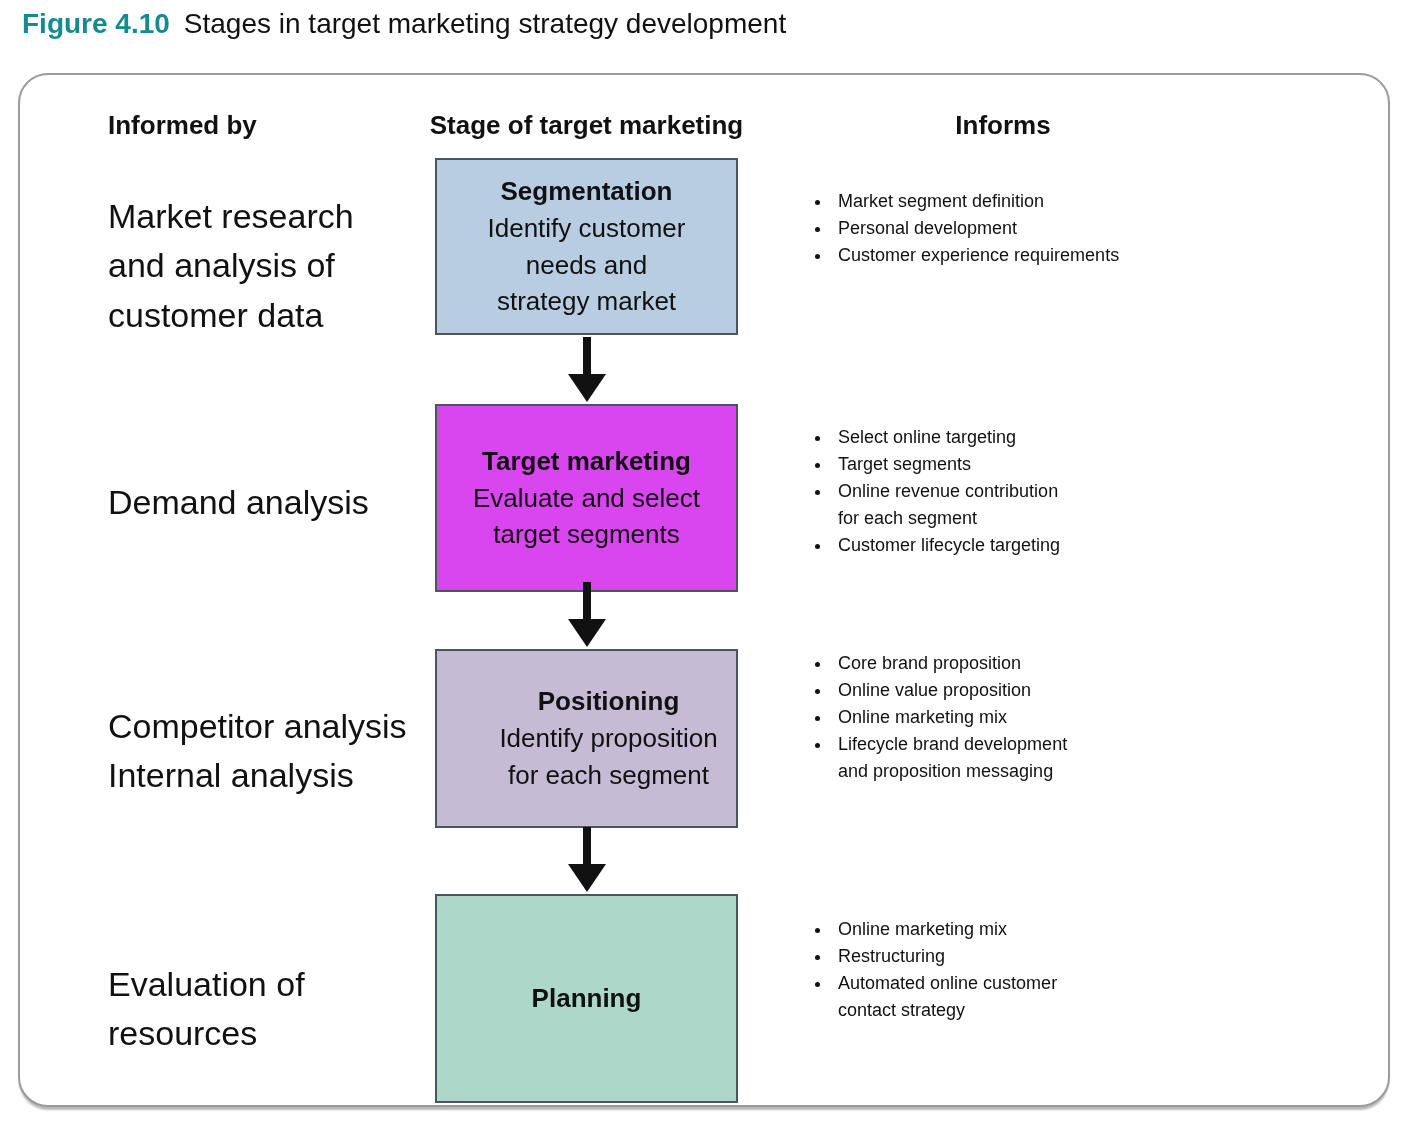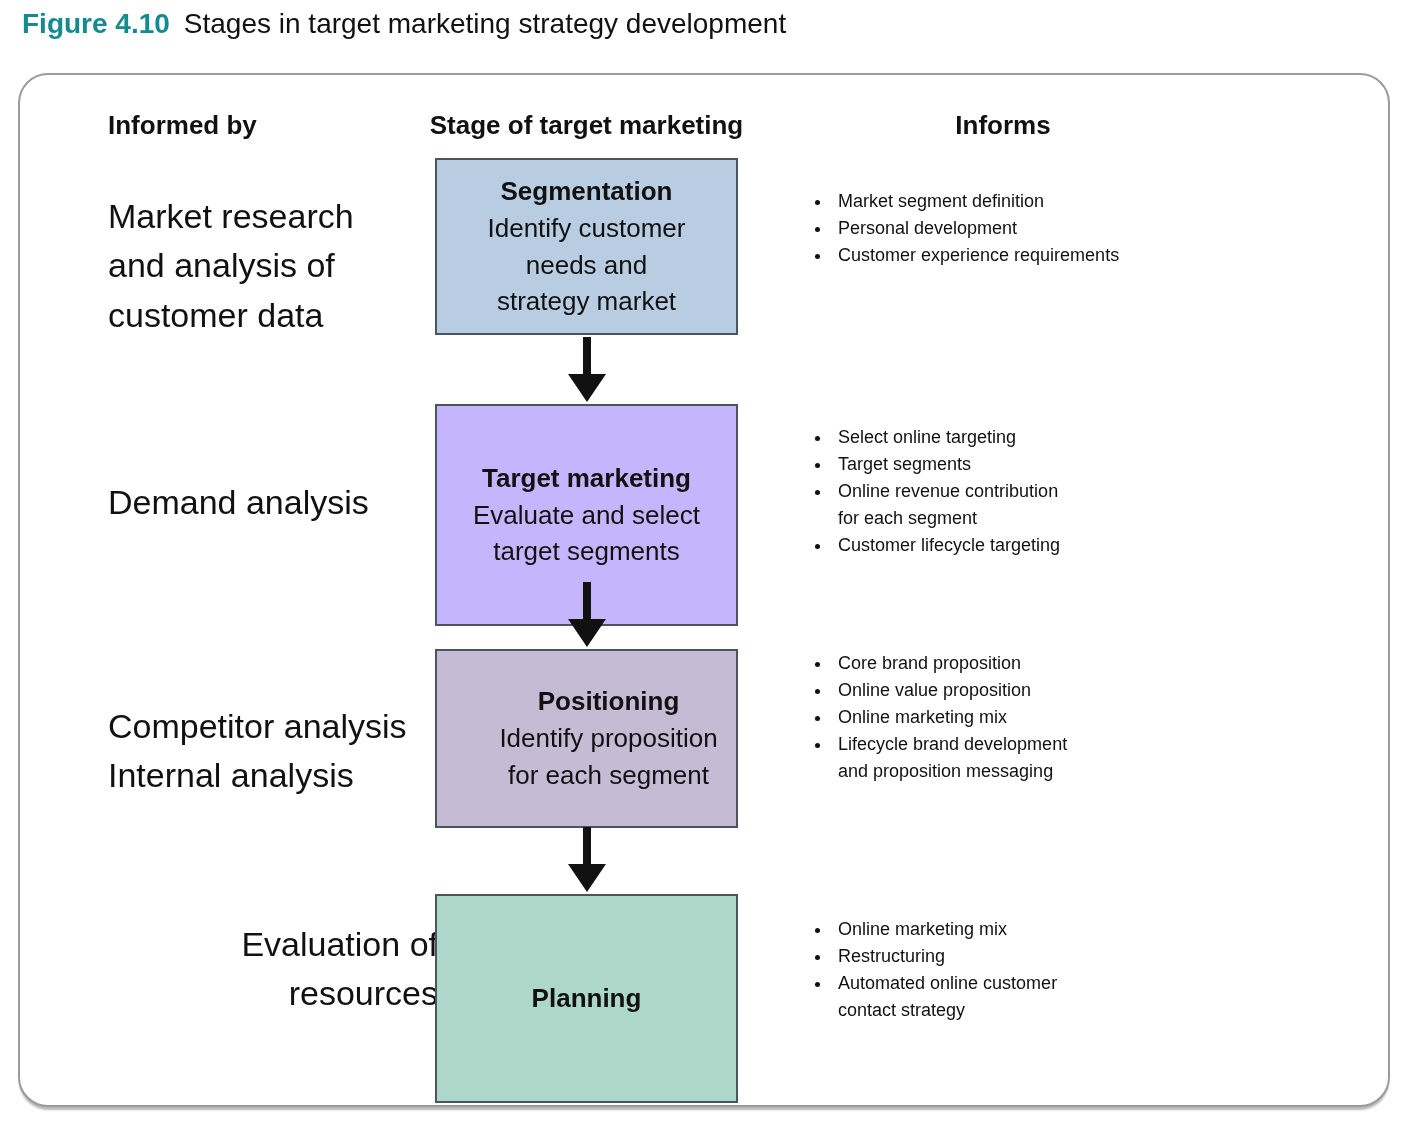--- a/index.html
+++ b/index.html
@@ -144,21 +144,21 @@
     <li>Personal development</li>
     <li>Customer experience requirements</li>
   </ul>
 
   <div class="flow-arrow" style="top:337px;">
     <div class="stem"></div>
     <div class="head"></div>
   </div>
 
   <div class="informed-label" style="top:478px;">Demand analysis</div>
-  <div class="stage-box" style="top: 404px; height: 222px; background-color: #c4b5fd; align-items: center;">
+  <div class="stage-box" style="top: 404px; height: 188px; background-color: #d946ef; align-items: center;">
     <div class="stage-name">Target marketing</div>
     <div class="stage-desc">Evaluate and select
 target segments</div>
   </div>
   <ul class="informs-list" style="top:424px;">
     <li>Select online targeting</li>
     <li>Target segments</li>
     <li>Online revenue contribution
 for each segment</li>
     <li>Customer lifecycle targeting</li>
@@ -182,21 +182,21 @@
     <li>Online marketing mix</li>
     <li>Lifecycle brand development
 and proposition messaging</li>
   </ul>
 
   <div class="flow-arrow" style="top:827px;">
     <div class="stem"></div>
     <div class="head"></div>
   </div>
 
-  <div class="informed-label" style="top:920px;text-align:right;">Evaluation of
+  <div class="informed-label" style="top:960px;">Evaluation of
 resources</div>
   <div class="stage-box" style="top: 894px; height: 209px; background-color: rgb(172, 215, 201);">
     <div class="stage-name">Planning</div>
   </div>
   <ul class="informs-list" style="top:916px;">
     <li>Online marketing mix</li>
     <li>Restructuring</li>
     <li>Automated online customer
 contact strategy</li>
   </ul>

